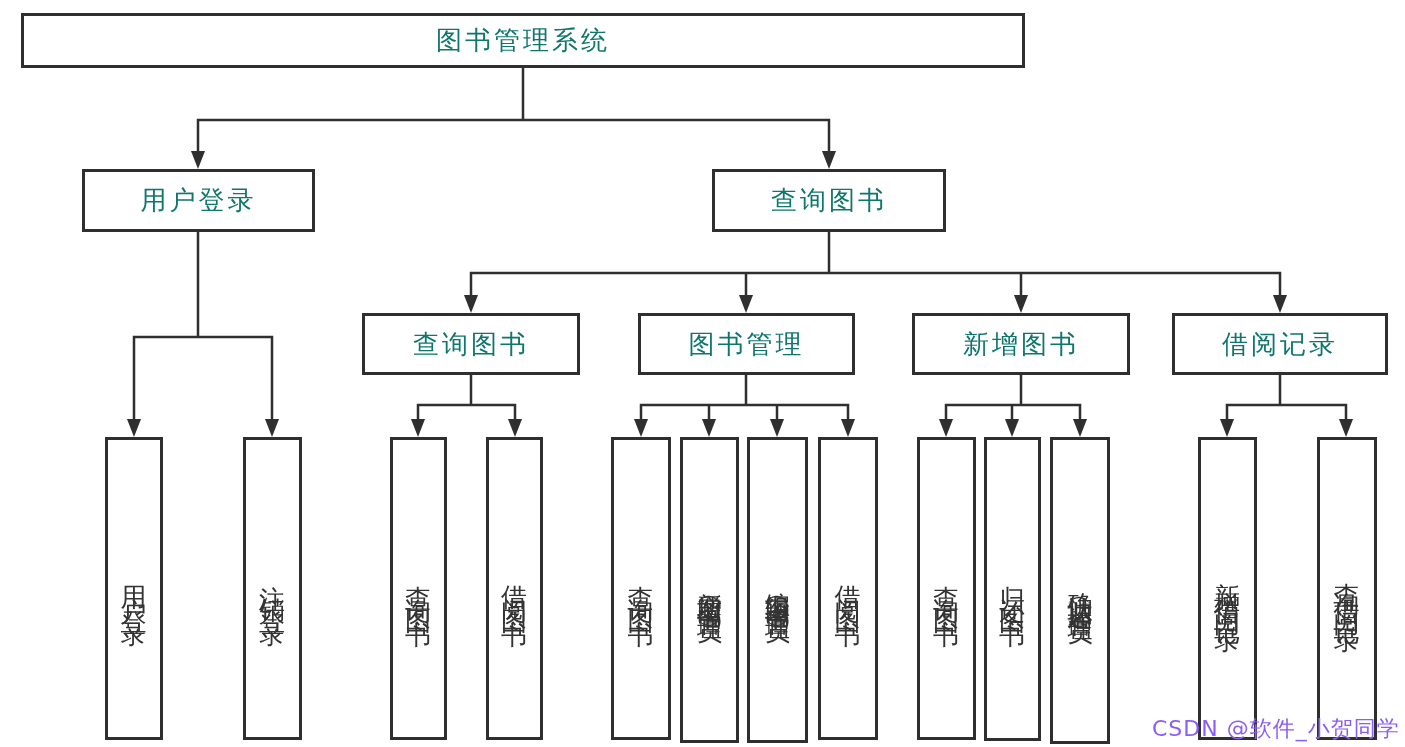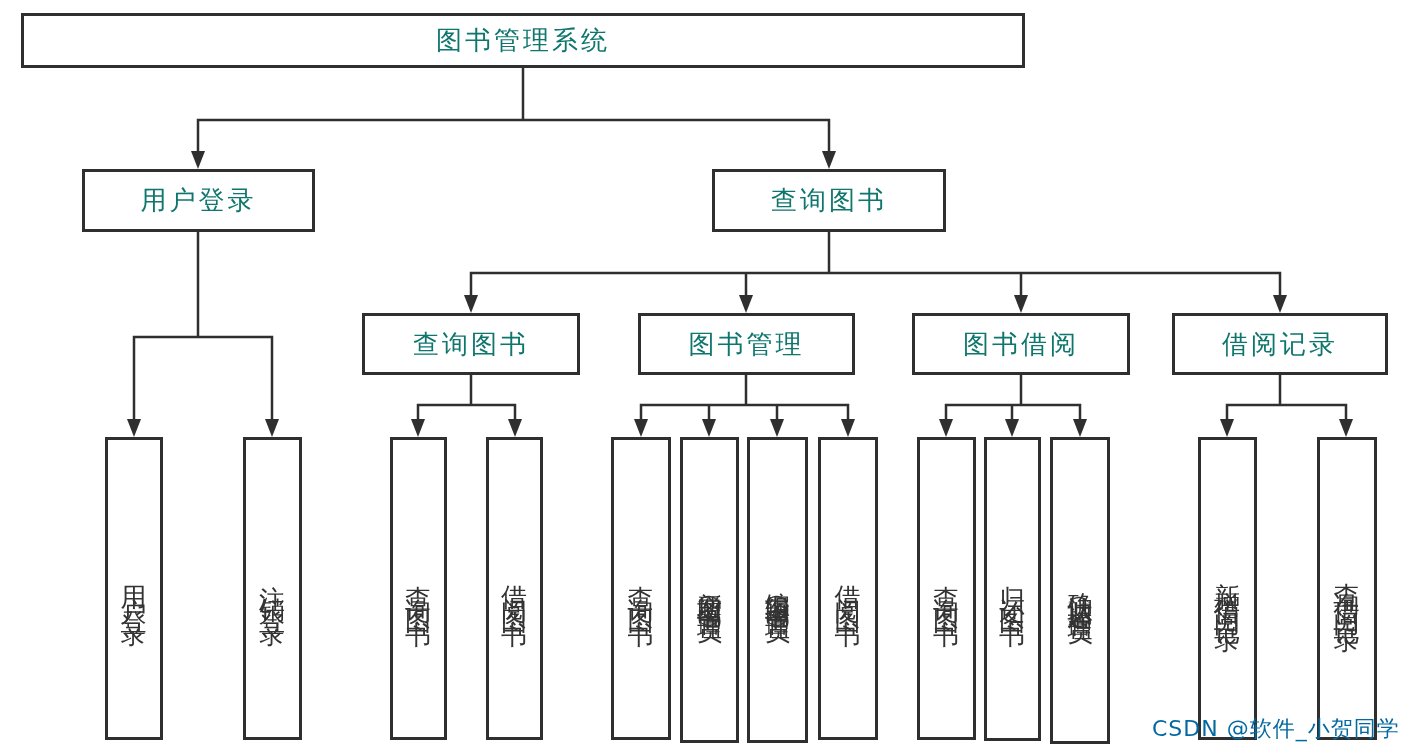--- a/index.html
+++ b/index.html
@@ -47,21 +47,21 @@
   }
   .node.v.mid span { letter-spacing: 9px; }
   .node.v.dense span { font-size: 25px; letter-spacing: 4px; }
 
   .watermark {
     position: absolute;
     left: 1152px;
     top: 714px;
     width: 250px;
     font-size: 22px;
-    color: #0369a1;
+    color: #8b5cf6;
     letter-spacing: 1px;
     white-space: nowrap;
     z-index: 3;
   }
 </style>
 </head>
 <body>
 
 <div class="canvas">
 
@@ -116,21 +116,21 @@
     <span>查询图书</span>
   </div>
 
   <div class="node h" style="left:362px; top:313px; width:218px; height:62px">
     <span>查询图书</span>
   </div>
   <div class="node h" style="left:638px; top:313px; width:217px; height:62px">
     <span>图书管理</span>
   </div>
   <div class="node h" style="left:912px; top:313px; width:218px; height:62px">
-    <span>图书借阅</span>
+    <span>新增图书</span>
   </div>
   <div class="node h" style="left:1172px; top:313px; width:216px; height:62px">
     <span>借阅记录</span>
   </div>
 
   <div class="node v" style="left:105px; top:437px; width:58px; height:303px">
     <span>用户登录</span>
   </div>
   <div class="node v" style="left:243px; top:437px; width:59px; height:303px">
     <span>注销登录</span>

